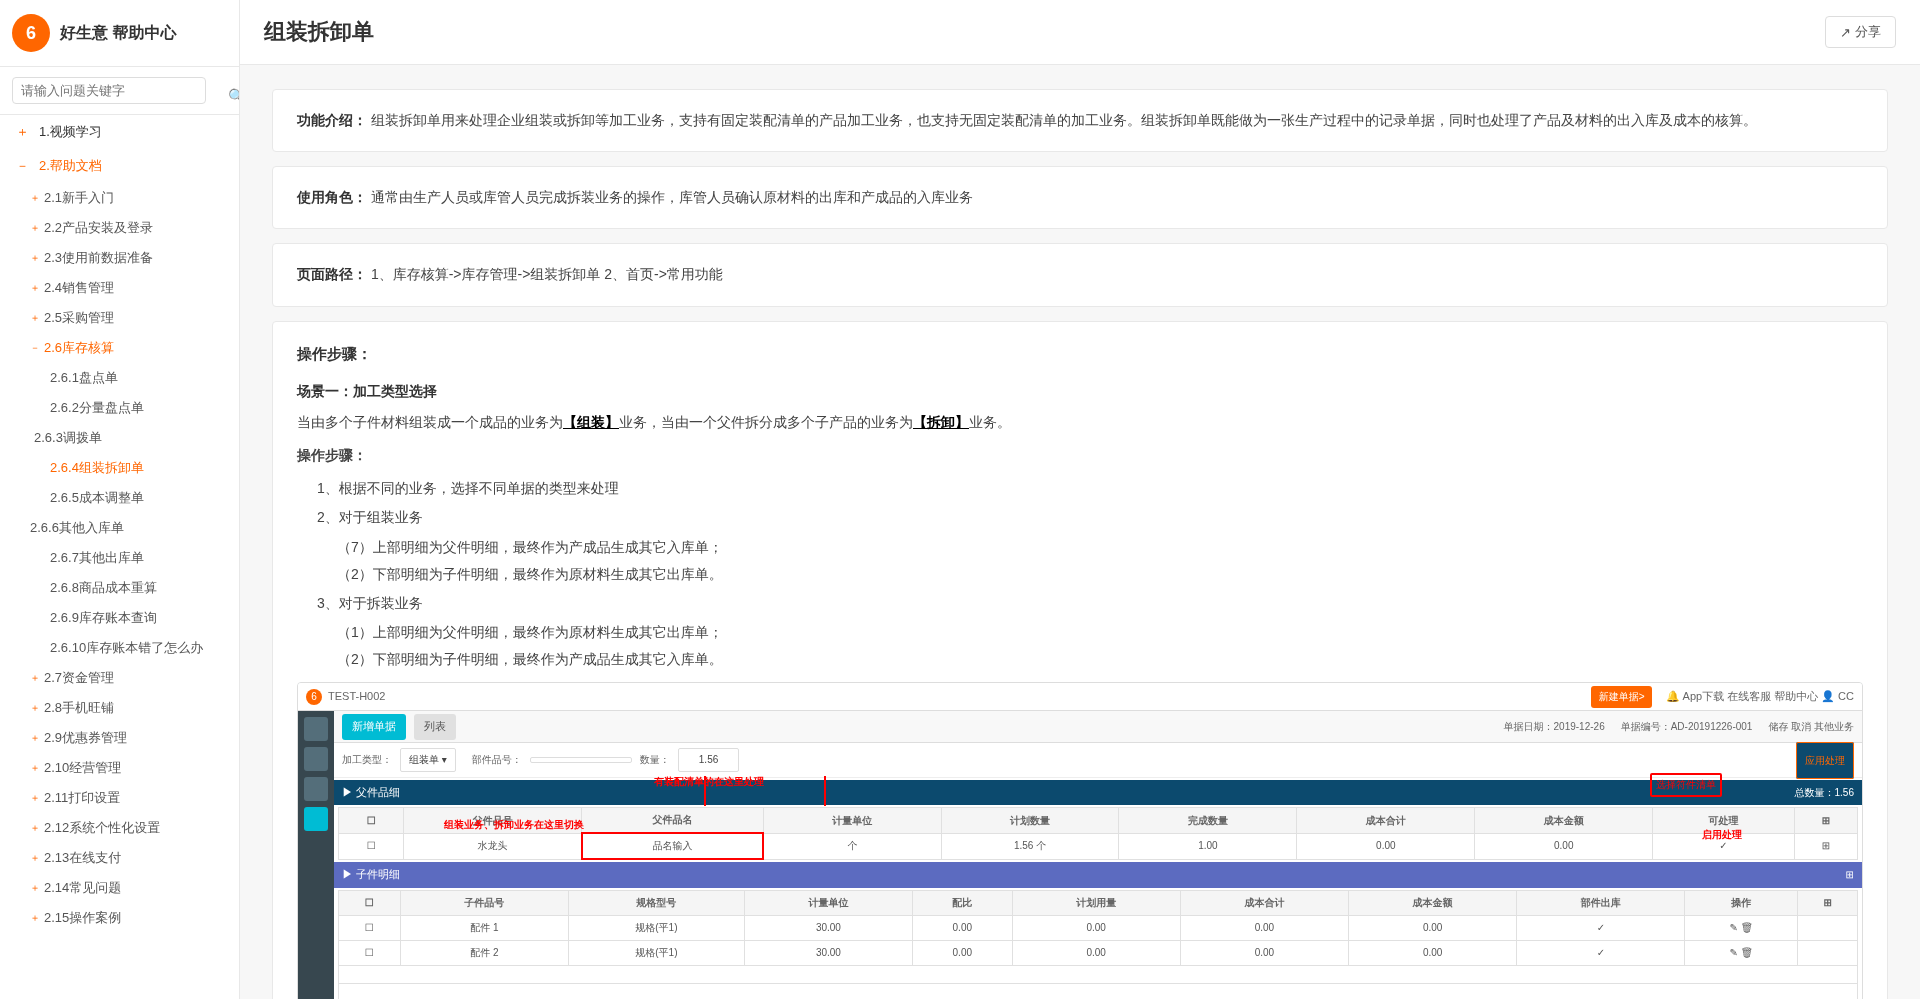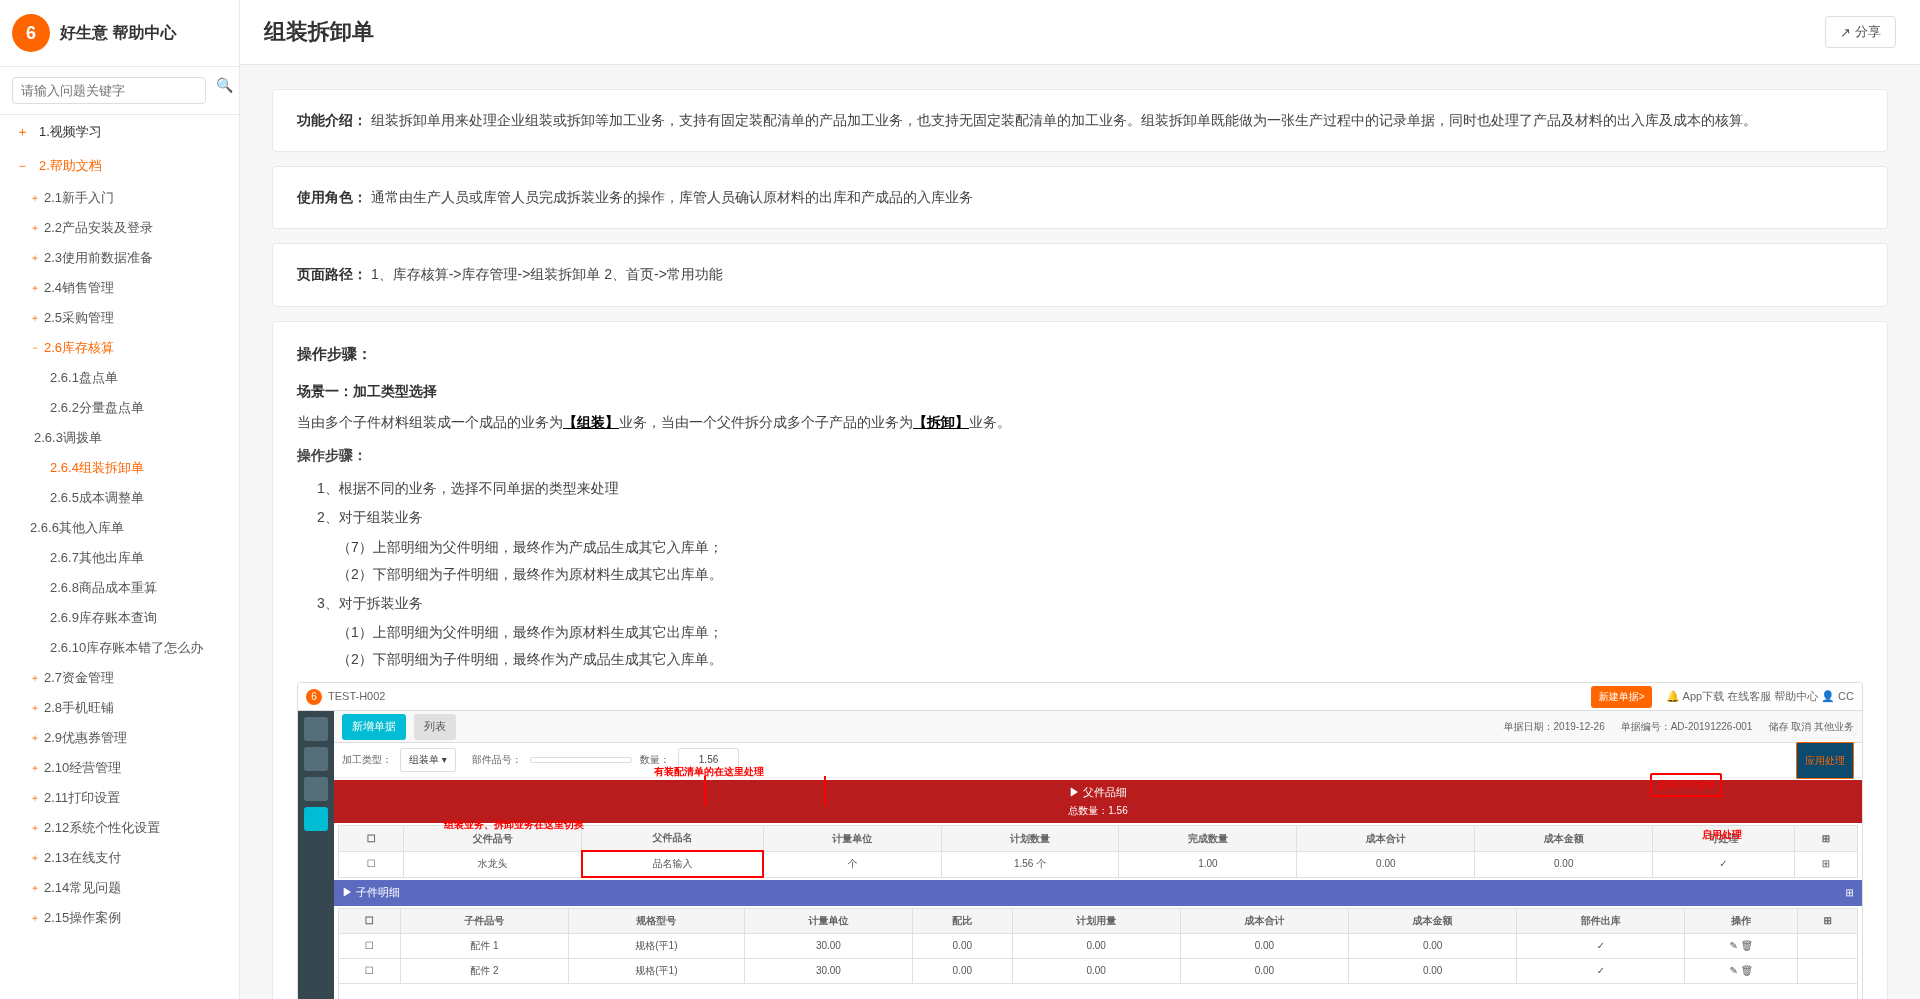--- a/index.html
+++ b/index.html
@@ -3,21 +3,21 @@
   <meta charset="utf-8">
   <style>
     * { box-sizing: border-box; margin: 0; padding: 0; }
     body { font-family: "Microsoft YaHei", "PingFang SC", Arial, sans-serif; font-size: 14px; color: #333; background: #f5f5f5; display: flex; height: 100vh; overflow: hidden; }
 
     
     .sidebar { width: 240px; background: #fff; border-right: 1px solid #e8e8e8; display: flex; flex-direction: column; flex-shrink: 0; overflow-y: auto; }
     .sidebar-header { background: #fff; padding: 14px 12px; border-bottom: 1px solid #e8e8e8; display: flex; align-items: center; gap: 10px; }
     .logo-circle { width: 38px; height: 38px; background: #ff6600; border-radius: 50%; display: flex; align-items: center; justify-content: center; color: #fff; font-size: 18px; font-weight: bold; flex-shrink: 0; }
     .logo-text { font-size: 16px; font-weight: bold; color: #333; }
-    .search-box { padding: 10px 12px; border-bottom: 1px solid #e8e8e8; display: flex; align-items: flex-start; gap: 10px; }
+    .search-box { padding: 10px 12px; border-bottom: 1px solid #e8e8e8; display: flex; align-items: flex-end; gap: 22px; }
     .search-input { flex: 1; border: 1px solid #ddd; border-radius: 4px; padding: 5px 8px; font-size: 13px; color: #999; outline: none; }
     .search-icon { color: #999; font-size: 14px; cursor: pointer; }
 
     .nav-section { padding: 0; }
     .nav-item { padding: 8px 16px; font-size: 13px; color: #333; cursor: pointer; display: flex; align-items: center; gap: 6px; }
     .nav-item.active-section { color: #ff6600; }
 
     .sub-item { padding: 6px 16px 6px 30px; font-size: 13px; color: #555; cursor: pointer; display: flex; align-items: center; }
     .sub-item.active { color: #ff6600; }
     .plus-icon { color: #ff6600; font-size: 13px; margin-right: 4px; }
@@ -255,24 +255,24 @@
                 <span style="border:1px solid #ddd;background:#fff;padding:2px 8px;border-radius:2px;font-size:10px;">组装单   ▾</span>
                 <span style="font-size:10px;color:#666;margin-left:8px;">部件品号：</span>
                 <span style="border:1px solid #ddd;background:#fff;padding:2px 50px;border-radius:2px;font-size:10px;"></span>
                 <span style="font-size:10px;color:#666;">数量：</span>
                 <span style="border:1px solid #ddd;background:#fff;padding:2px 20px;border-radius:2px;font-size:10px;">1.56</span>
                 <span style="margin-left:auto;">
                   <span style="background:#0c4a6e;border:1px solid #ff6600;color:#ff6600;padding:12px 8px;border-radius:2px;font-size:10px;">应用处理</span>
                 </span>
               </div>
 
-              <div style="position:absolute;top:52px;left:320px;color:red;font-size:10px;font-weight:bold;white-space:nowrap;">有装配清单的在这里处理</div>
+              <div style="position:absolute;top:62px;left:320px;color:red;font-size:10px;font-weight:bold;white-space:nowrap;">有装配清单的在这里处理</div>
               <div style="position:absolute;top:62px;right:140px;border:2px solid red;padding:1px 4px;font-size:10px;color:red;border-radius:2px;white-space:nowrap;">选择符件清单</div>
 
-              <div style="background:#b91c1c;color:#fff;padding:3px 8px;font-size:11px;display:flex;align-items:center;justify-content:space-between;margin-top:2px;flex-direction:column;">
+              <div style="background:#0c4a6e;color:#fff;padding:3px 8px;font-size:11px;display:flex;align-items:center;justify-content:space-between;margin-top:2px;">
                 <span>▶ 父件品细</span>
                 <span style="font-size:10px;">总数量：1.56</span>
               </div>
 
               <div style="position:absolute;top:105px;left:110px;color:red;font-size:10px;font-weight:bold;white-space:nowrap;">组装业务、拆卸业务在这里切换</div>
               <div style="position:absolute;top:115px;right:120px;color:red;font-size:10px;font-weight:bold;white-space:nowrap;">启用处理</div>
 
               <table class="sim-table" style="margin:2px 4px;width:calc(100% - 8px);">
                 <thead>
                   <tr>

